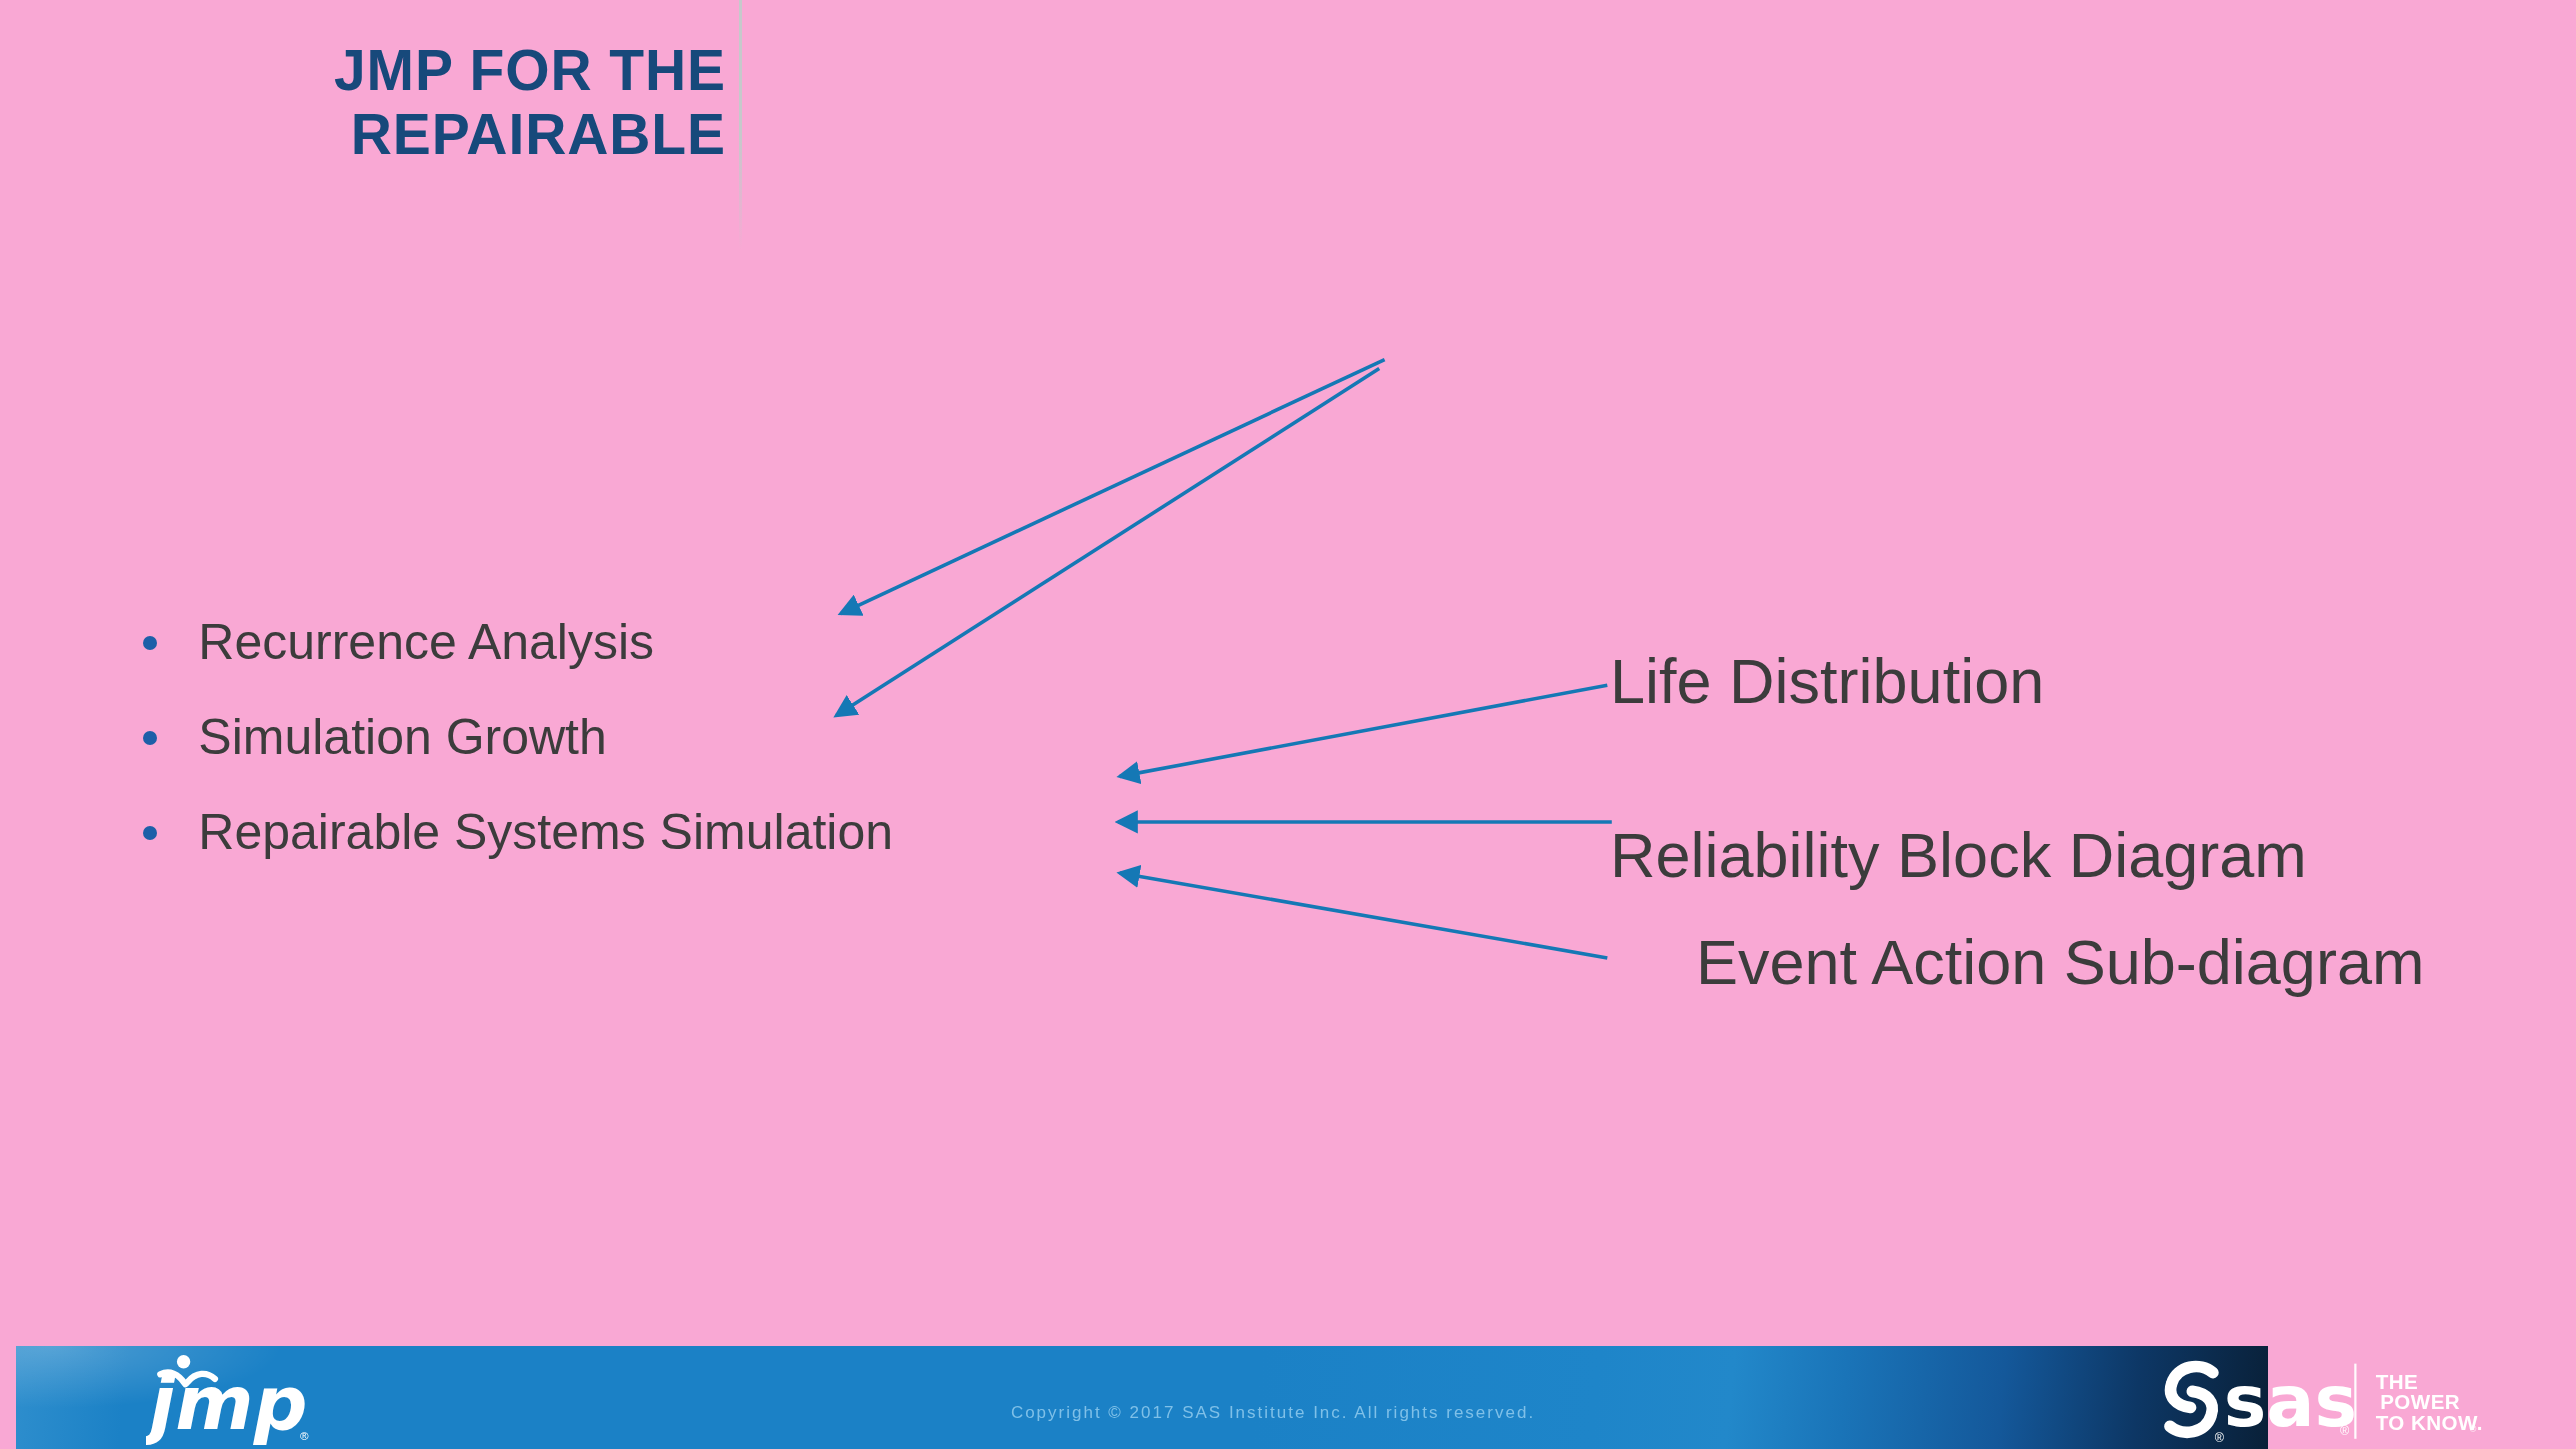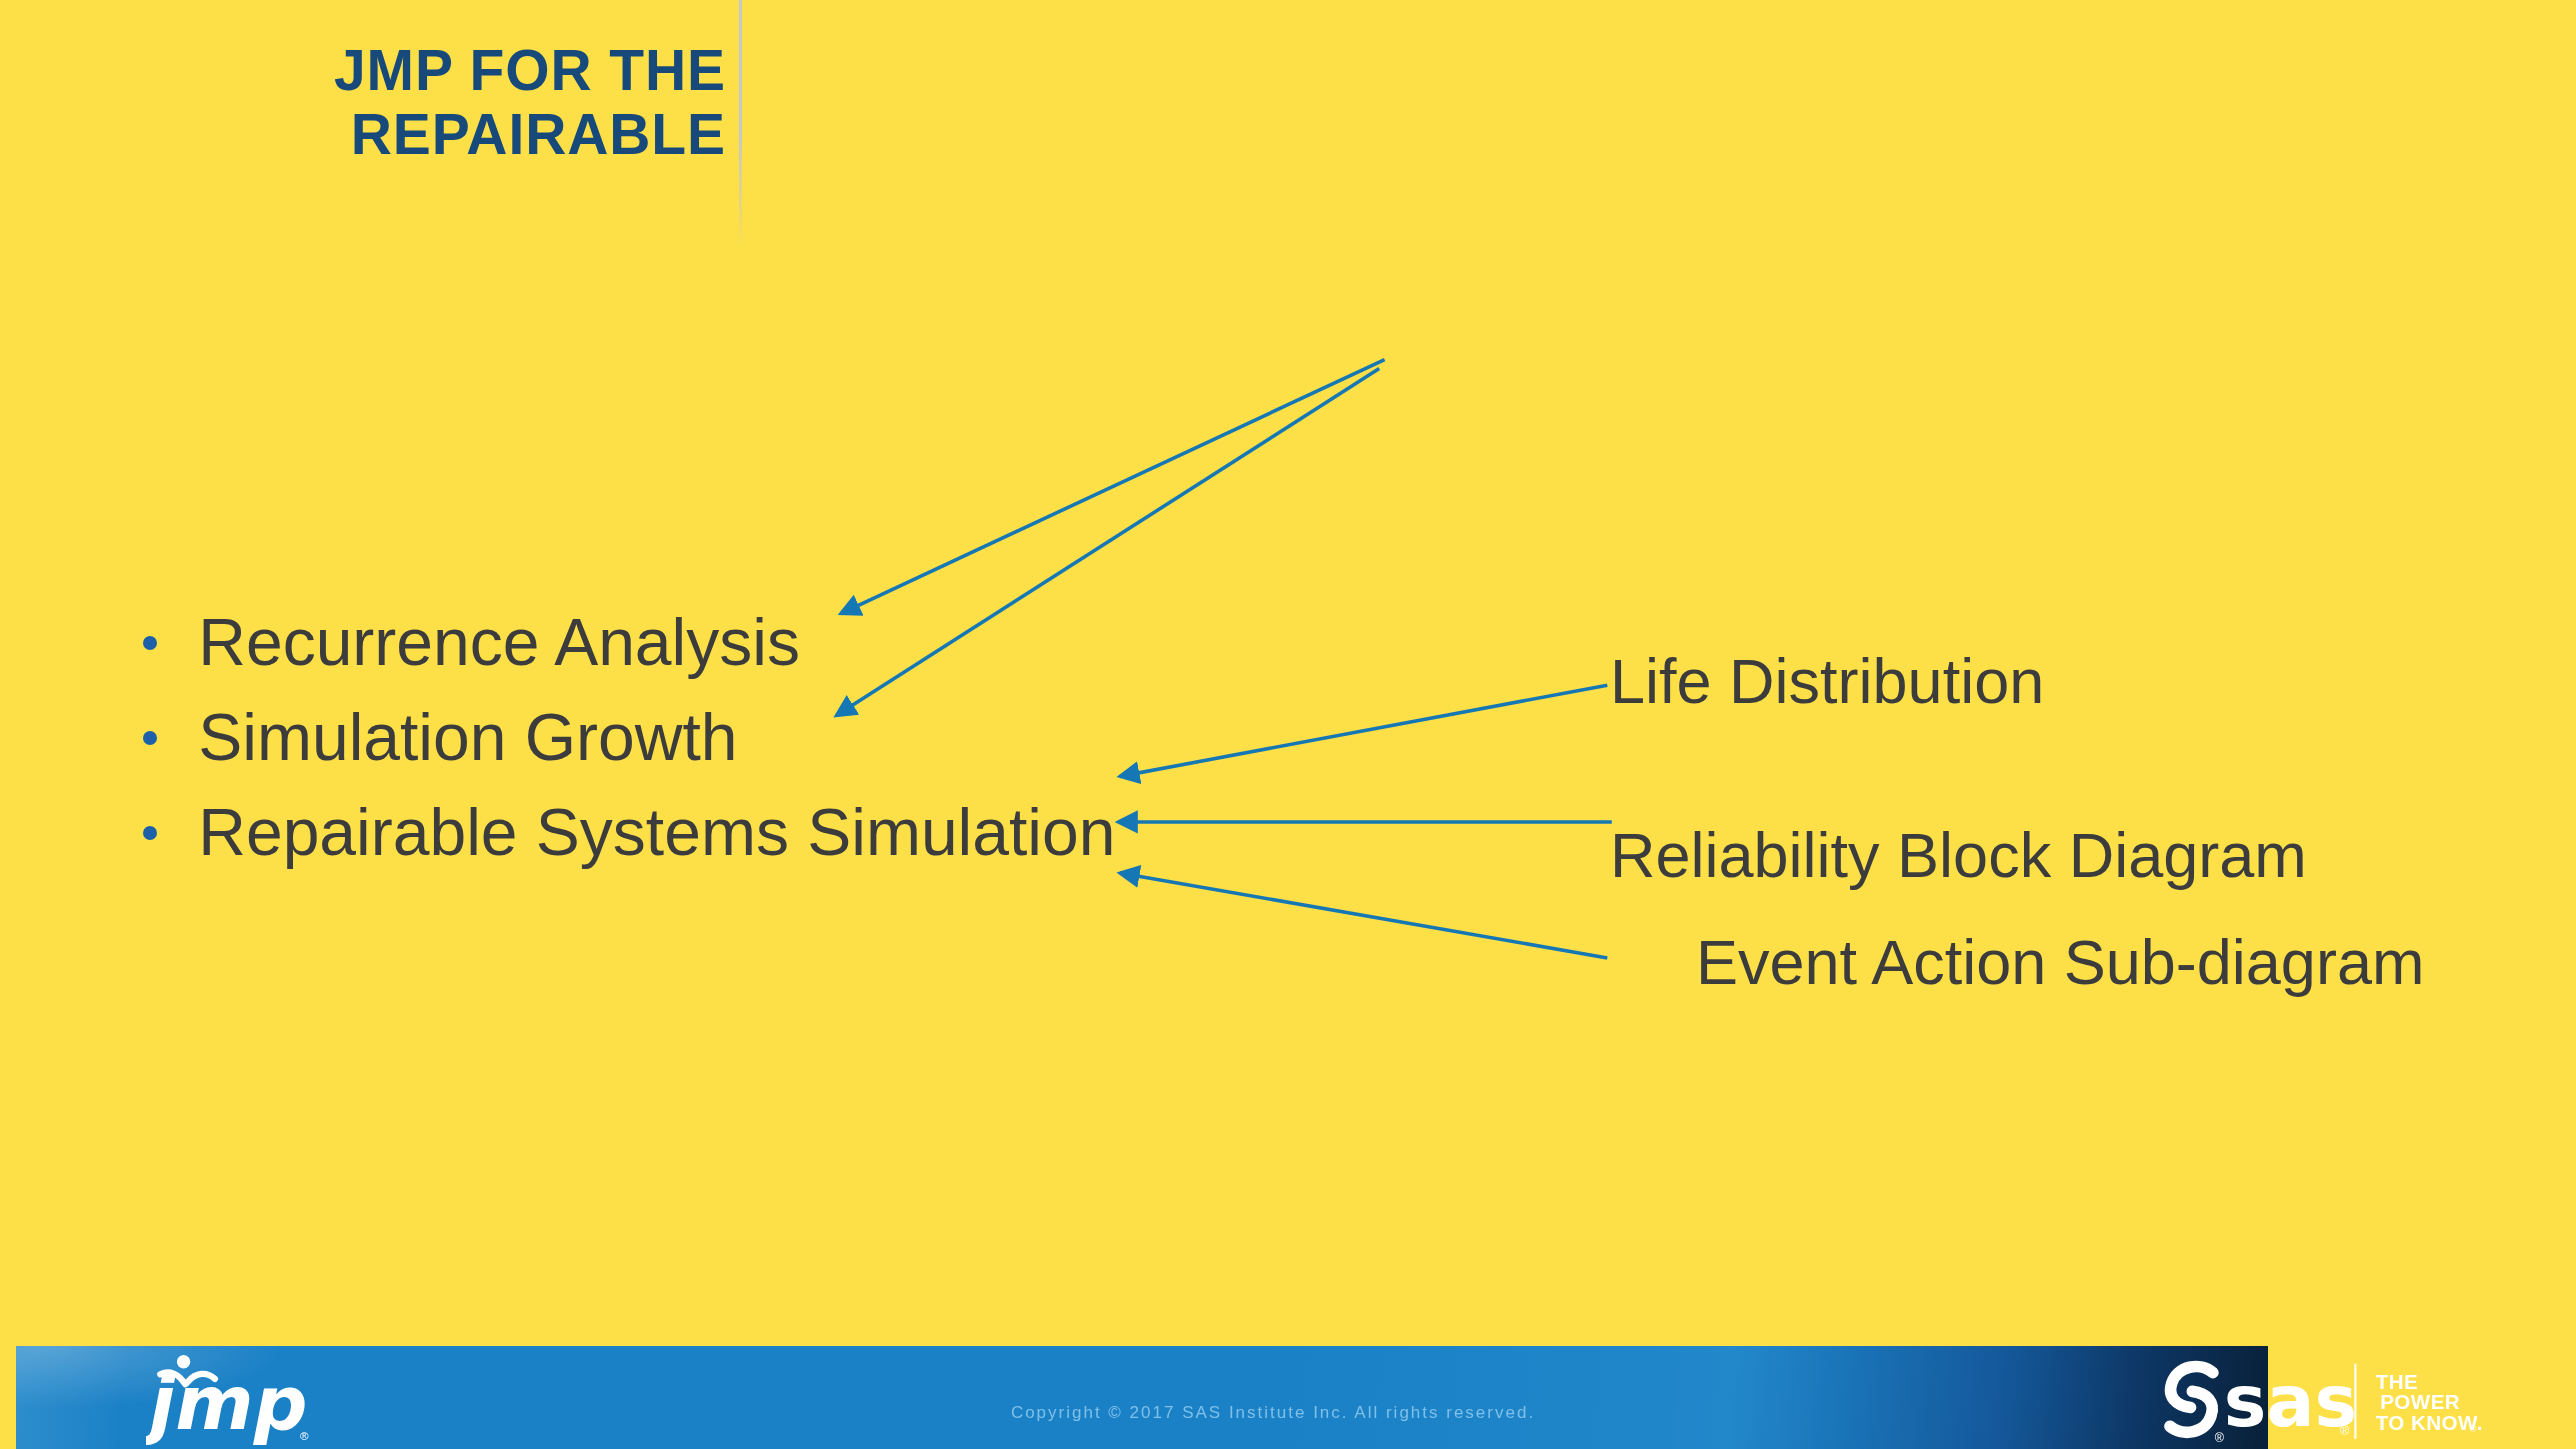--- a/index.html
+++ b/index.html
@@ -13,21 +13,21 @@
     --divider-gray:#C6C9CB;
   }
   *{box-sizing:border-box;margin:0;padding:0;}
   html,body{width:2576px;height:1449px;}
   body{
     font-family:"Liberation Sans",sans-serif;
     background:#ffffff;
     position:relative;
     overflow:hidden;
   }
-  .slide{position:absolute;inset:0;background:#fde047;}
+  .slide{position:absolute;inset:0;background:#f9a8d4;}
 
   
   .title-block{
     position:absolute;top:38px;left:0;width:726px;
     text-align:right;
     color:var(--title-blue);
     font-weight:bold;
     font-size:57px;line-height:64px;letter-spacing:0.9px;
   }
   .title-divider{
@@ -44,21 +44,21 @@
   #callout-poisson{left:1413px;top:318px;}
   #callout-life{left:1610px;top:646px;}
   #callout-rbd{left:1610px;top:787px;margin-top:33px;}
   #callout-event{left:1696px;top:927px;}
 
   .bullet-list{position:absolute;left:143px;top:594px;list-style:none;}
   .bullet-item{
     display:flex;align-items:center;
     height:95px;
     color:var(--body-text);
-    font-size:66px;white-space:nowrap;
+    font-size:50px;white-space:nowrap;
   }
   .bullet-dot{
     flex:0 0 auto;
     width:14.3px;height:14.3px;border-radius:50%;
     background:var(--bullet-blue);
     margin-right:41px;margin-top:3.6px;
   }
 
   svg.connectors{position:absolute;inset:0;width:2576px;height:1449px;pointer-events:none;}
   .connector{stroke:var(--arrow-blue);stroke-width:4;fill:none;}

